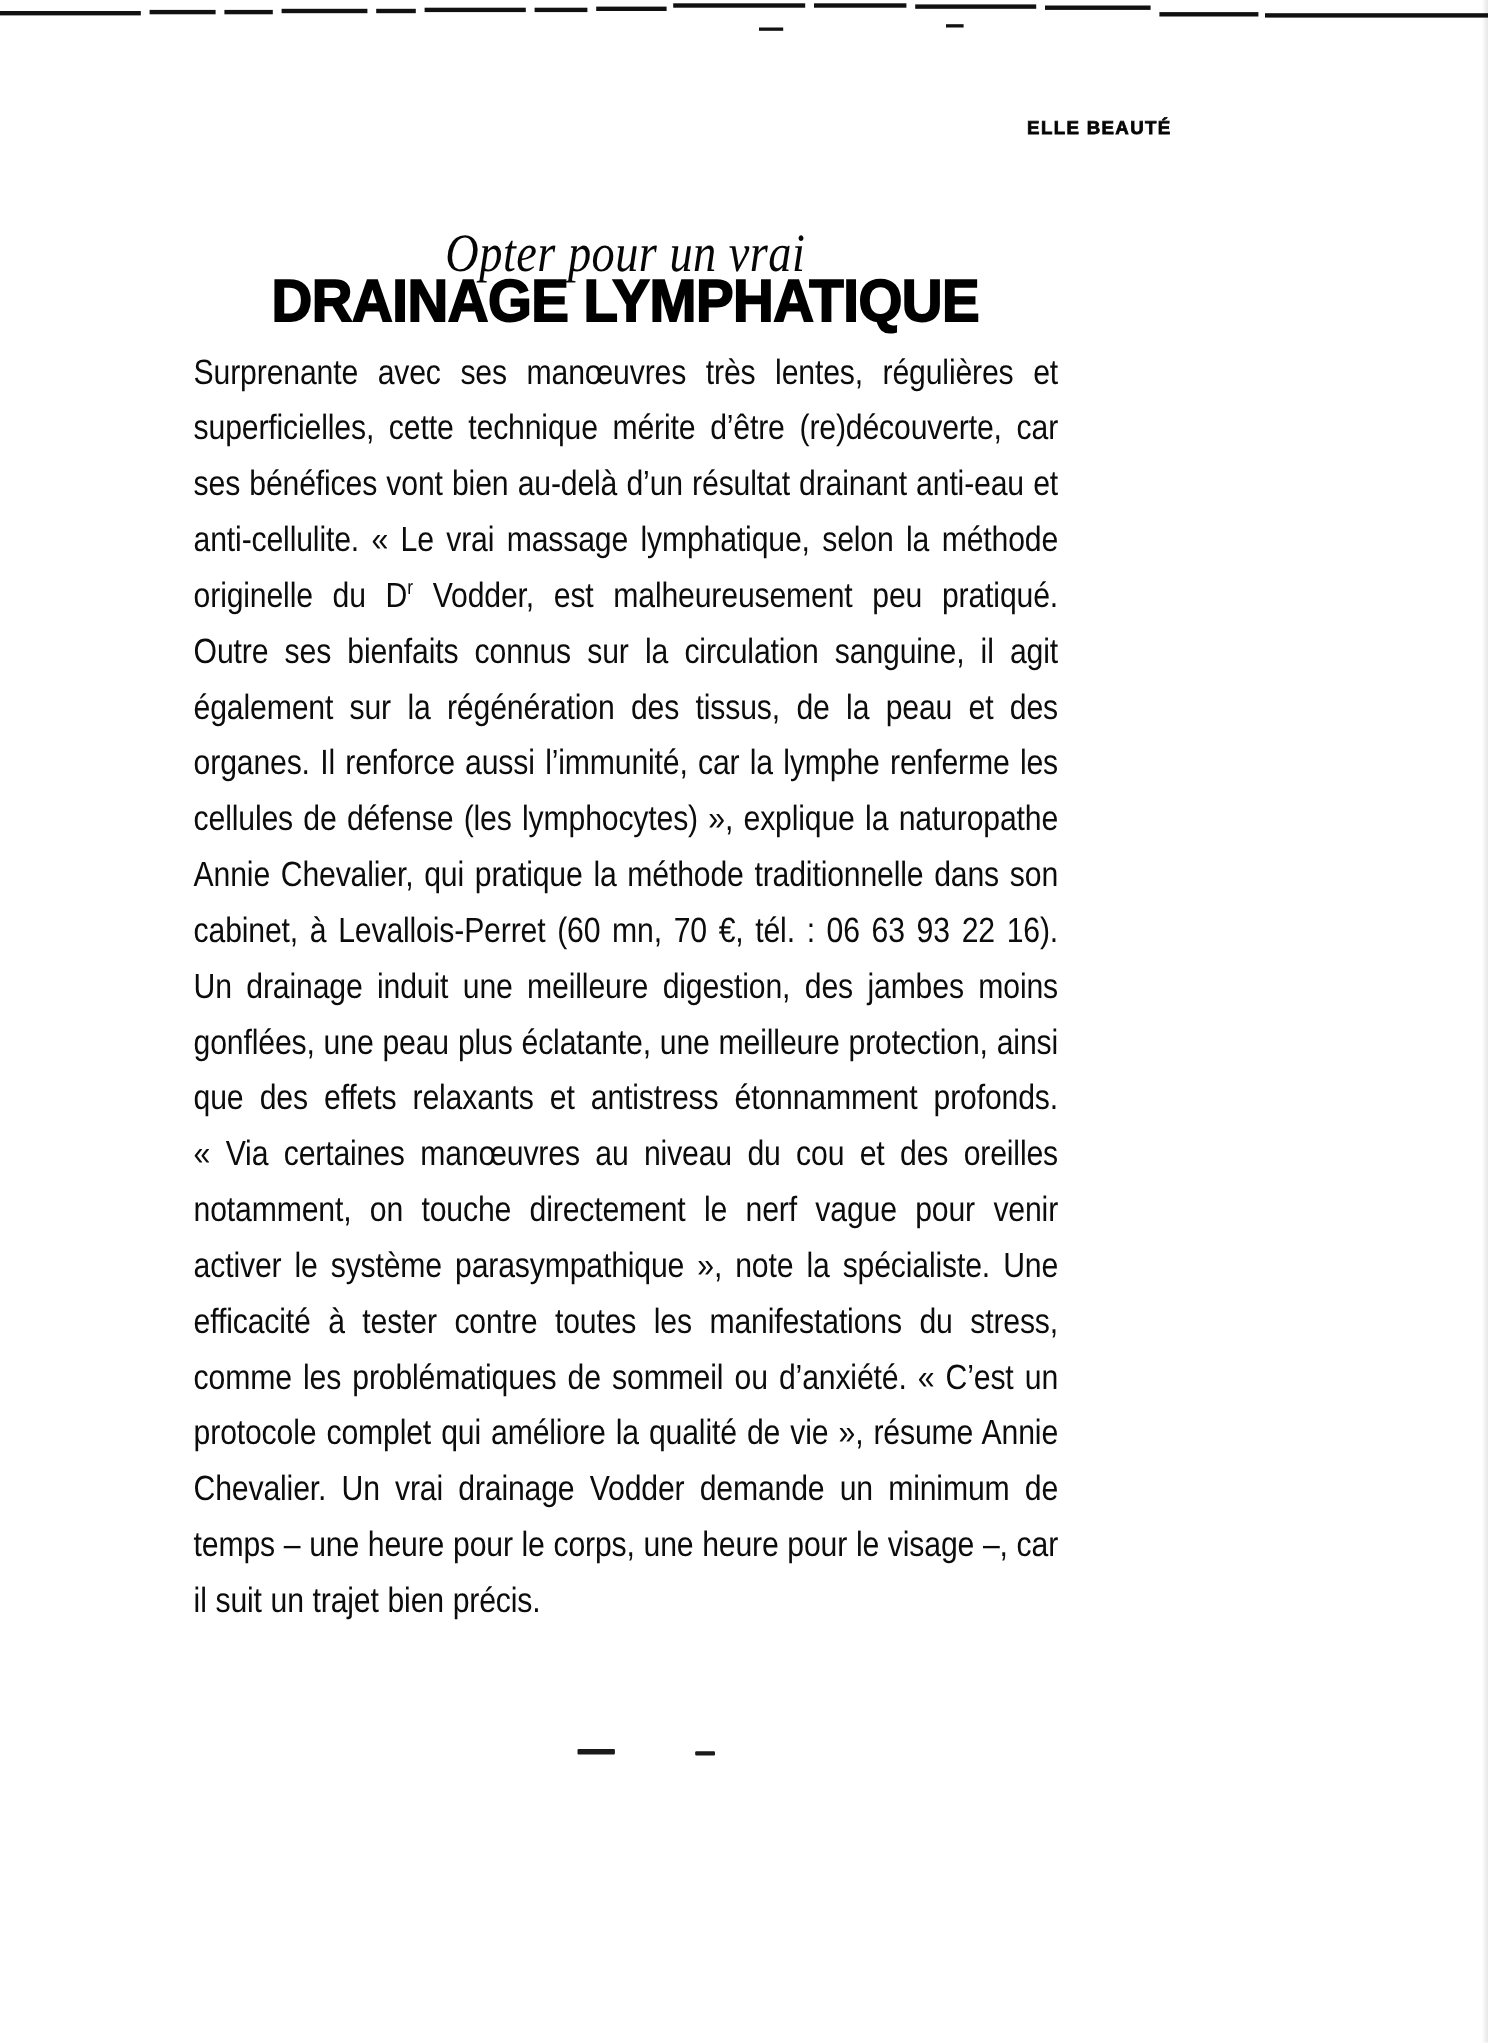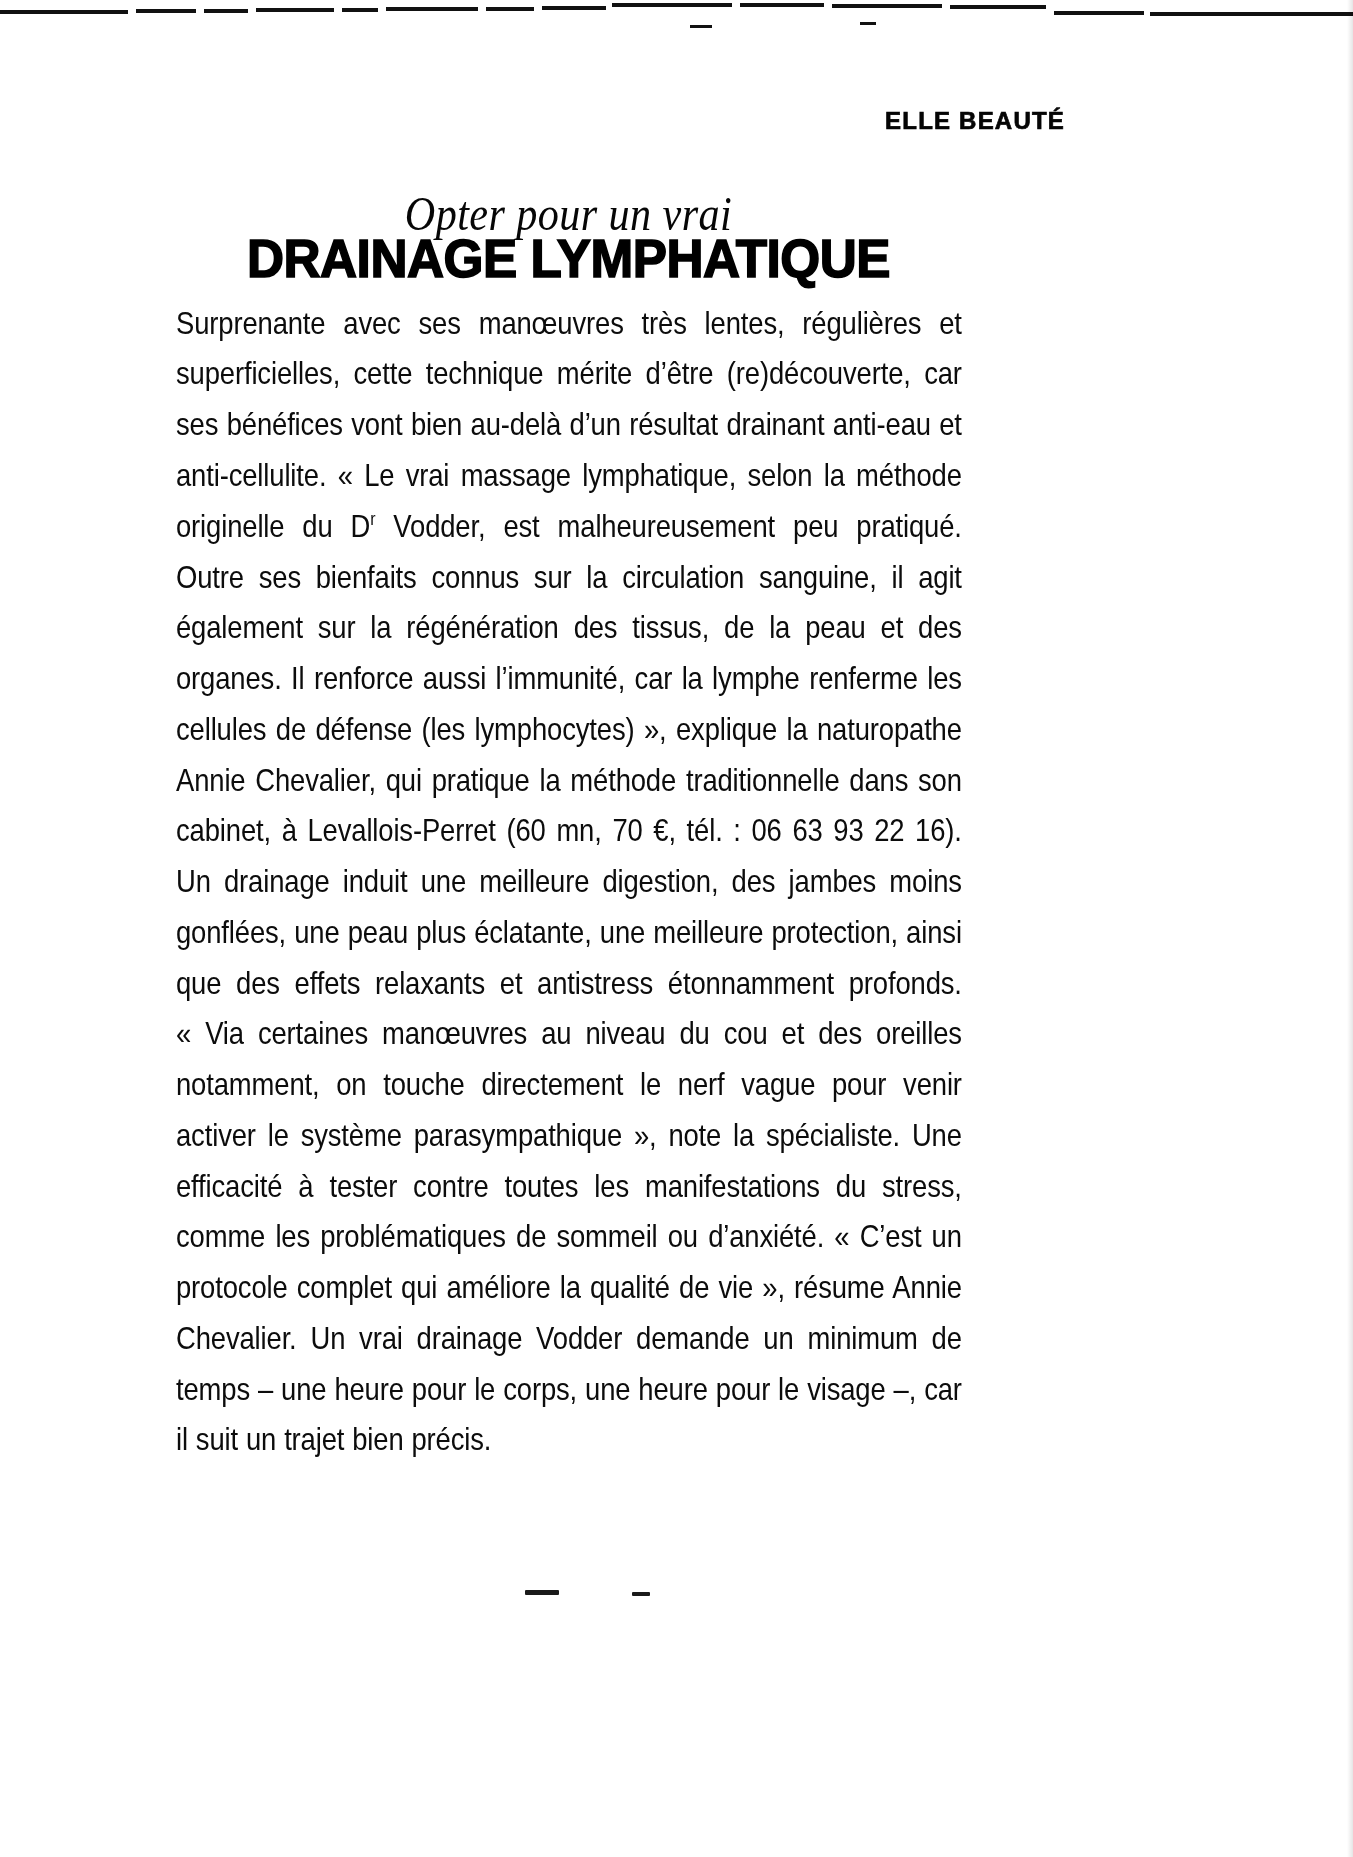--- a/index.html
+++ b/index.html
@@ -30,31 +30,31 @@
     background: #111;
   }
 
   
   .running-head {
     position: absolute;
     top: 107px;
     right: 288px;
     font-family: "Liberation Sans", sans-serif;
     font-weight: 700;
-    font-size: 24px;
+    font-size: 17px;
     letter-spacing: 1.2px;
     color: #050505;
     -webkit-text-stroke: 0.7px #050505;
     white-space: nowrap;
   }
 
   
   .article {
     position: absolute;
-    top: 190px;
+    top: 206px;
     left: 176px;
     width: 785px;
   }
 
   .kicker {
     font-family: "Liberation Serif", serif;
     font-style: italic;
     font-size: 49px;
     line-height: 0.96;
     text-align: center;

